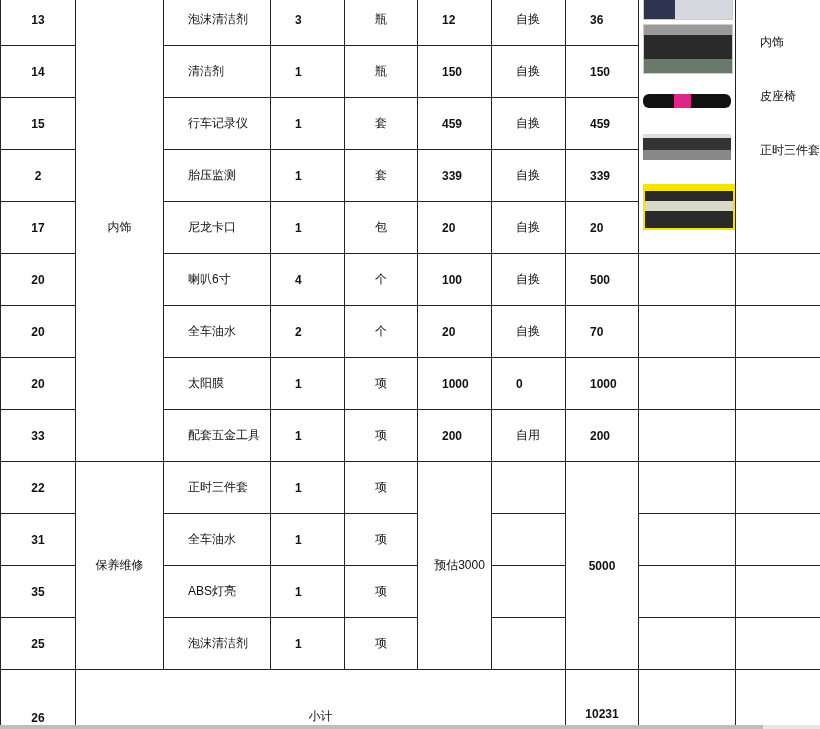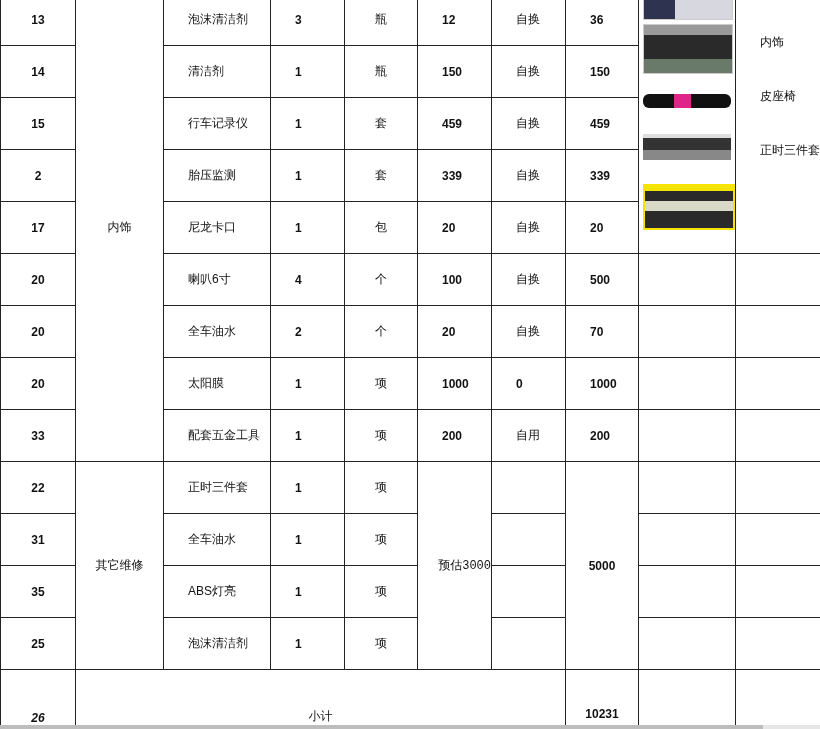--- a/index.html
+++ b/index.html
@@ -146,25 +146,25 @@
       <td class="c">项</td>
       <td class="lnum">200</td>
       <td class="name">自用</td>
       <td class="lnum">200</td>
       <td></td>
       <td></td>
     </tr>
 
     <tr>
       <td class="num">22</td>
-      <td class="cat" rowspan="4">其它维修</td>
+      <td class="cat" rowspan="4">保养维修</td>
       <td class="name">正时三件套</td>
       <td class="lnum">1</td>
       <td class="c">项</td>
-      <td class="c" rowspan="4" style="padding-left:10px;text-align:right;font-family:Liberation Mono, monospace;">预估3000</td>
+      <td class="c" rowspan="4" style="padding-left:10px;text-align:center;">预估3000</td>
       <td></td>
       <td class="num" rowspan="4">5000</td>
       <td></td>
       <td></td>
     </tr>
 
     <tr>
       <td class="num">31</td>
       <td class="name">全车油水</td>
       <td class="lnum">1</td>
@@ -188,21 +188,21 @@
       <td class="num">25</td>
       <td class="name">泡沫清洁剂</td>
       <td class="lnum">1</td>
       <td class="c">项</td>
       <td></td>
       <td></td>
       <td></td>
     </tr>
 
     <tr>
-      <td class="num" style="vertical-align:bottom;padding-bottom:2px;font-style:italic;">26</td>
+      <td class="num" style="vertical-align:bottom;padding-bottom:2px;">26</td>
       <td class="c" colspan="6" style="vertical-align:bottom;padding-bottom:2px;">小计</td>
       <td class="num" style="vertical-align:bottom;padding-bottom:6px;">10231</td>
       <td></td>
       <td></td>
     </tr>
   </tbody>
 </table>
 </div>
 
 <div class="scrollbar">

